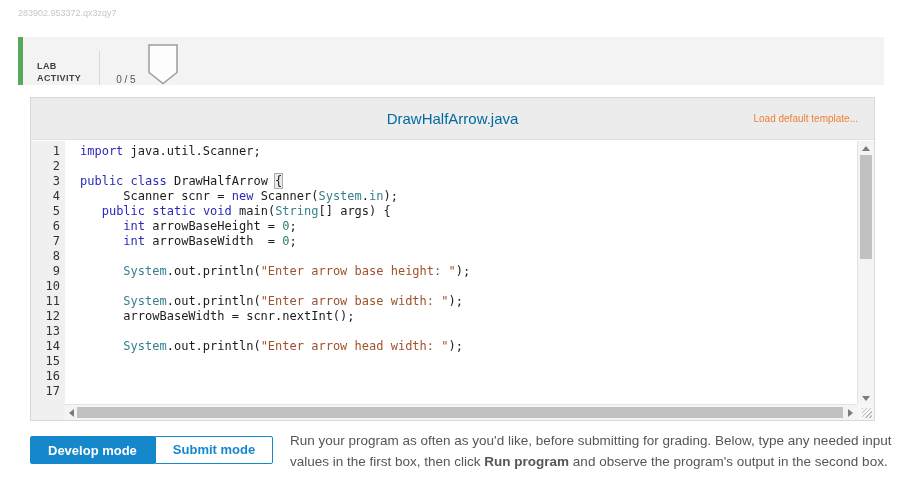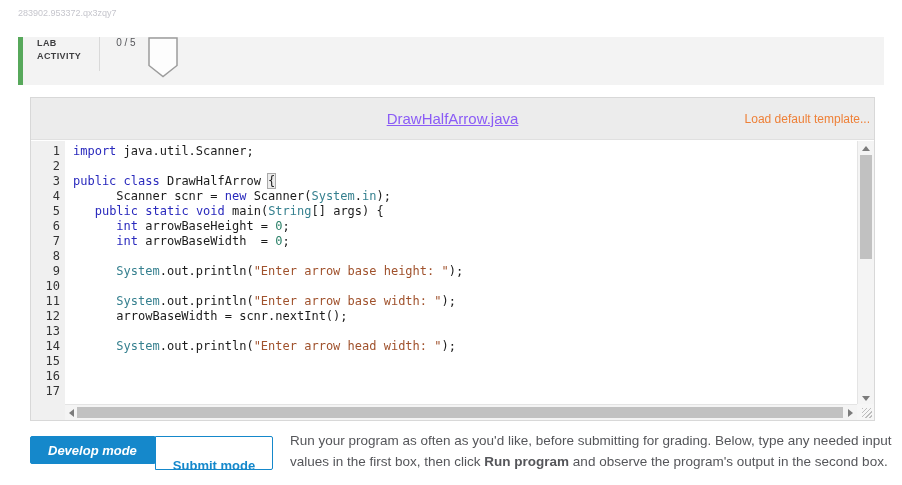--- a/index.html
+++ b/index.html
@@ -7,53 +7,53 @@
   body {
     width:902px; height:485px; position:relative; overflow:hidden;
     background:#ffffff; font-family:"Liberation Sans", sans-serif;
   }
   .doc-id { position:absolute; left:18px; top:8px; font-size:9px; color:#c6c6cd; }
 
   
   .activity-bar {
     position:absolute; left:18px; top:37px; width:866px; height:48px;
     background:#f3f3f3; border-left:5px solid #57a85b;
-    display:flex; align-items:flex-start;
+    display:flex; align-items:flex-end;
   }
   .kicker { font-size:9px; font-weight:bold; color:#3e3e40; letter-spacing:.4px; line-height:1.4; margin-left:14px; white-space:nowrap; }
   .vdivider { width:1px; height:34px; background:#d9d9d9; margin:0 16px 0 18px; }
   .activity-title { font-size:14.5px; color:#55565a; flex:1; }
   .score { font-size:10px; color:#55565a; margin-right:12px; }
   .badge-icon { margin-right:12px; display:flex; }
 
   
   .editor-card {
     position:absolute; left:30px; top:97px; width:845px; height:324px;
     background:#ffffff; border:1px solid #d8d8d8;
   }
   .editor-header {
     height:42px; background:#ececec; border-bottom:1px solid #e0e0e0;
     display:flex; align-items:center; position:relative;
   }
-  .editor-filename { position:absolute; left:0; right:0; text-align:center; font-size:15px; color:#8b5cf6;text-decoration:underline; }
-  .load-template { margin-left:auto; z-index:2; font-size:12px; color:#ee8038; padding-right:4px; cursor:pointer; }
+  .editor-filename { position:absolute; left:0; right:0; text-align:center; font-size:15px; color:#0369a1; }
+  .load-template { margin-left:auto; z-index:2; font-size:10px; color:#ee8038; padding-right:16px; cursor:pointer; }
 
   .editor-body {
     position:absolute; left:0; top:43px; right:0; bottom:0;
     font-family:"DejaVu Sans Mono","Liberation Mono",monospace;
     font-size:12px; line-height:15px; overflow:hidden; background:#fff;
   }
   .gutter {
     position:absolute; left:0; top:0; bottom:0; width:34px;
     background:#f0f0f0; color:#333; text-align:right;
     padding:3px 5px 0 0;
   }
   .code-area {
     position:absolute; left:34px; top:0; right:17px; bottom:0;
-    padding:3px 0 0 8px; color:#1b1b1b; overflow:hidden;
+    padding:3px 0 0 15px; color:#1b1b1b; overflow:hidden;
   }
   .code-line { white-space:pre; height:15px; }
   .tok-kw  { color:#2929bd; }
   .tok-cls { color:#36808f; }
   .tok-str { color:#a0522d; }
   .tok-num { color:#2b8068; }
   .tok-hl  { background:#ececec; border:1px solid #a9a9a9; margin:-1px; }
 
   
   .vscroll {
@@ -77,24 +77,24 @@
   .tri-up    { border-left:4px solid transparent; border-right:4px solid transparent; border-bottom:5px solid #7b7b7b; left:4px; top:5px; }
   .tri-down  { border-left:4px solid transparent; border-right:4px solid transparent; border-top:5px solid #7b7b7b; left:4px; bottom:5px; }
   .tri-left  { border-top:4px solid transparent; border-bottom:4px solid transparent; border-right:5px solid #7b7b7b; left:4px; top:4px; }
   .tri-right { border-top:4px solid transparent; border-bottom:4px solid transparent; border-left:5px solid #7b7b7b; right:4px; top:4px; }
 
   
   .mode-buttons { position:absolute; left:30px; top:436px; display:flex; }
   .develop-btn {
     height:28px; padding:0 17px; background:#1588cb; color:#fff;
     font-size:13px; font-weight:bold; line-height:28px;
-    border:1px solid #1588cb; border-radius:2px 0 0 2px; cursor:pointer;font-style:italic;
+    border:1px solid #1588cb; border-radius:2px 0 0 2px; cursor:pointer;
   }
   .submit-btn {
-    height:28px; padding:16px 17px; background:#fff; color:#1588cb;
+    height:28px; padding:0 17px; background:#fff; color:#1588cb;
     font-size:13px; font-weight:bold; line-height:26px;
     border:1px solid #1588cb; border-radius:0 2px 2px 0; cursor:pointer;
   }
   .instructions {
     position:absolute; left:290px; top:430px; width:605px;
     font-size:13.5px; line-height:21px; color:#55565a;
   }
 </style>
 </head>
 <body>

